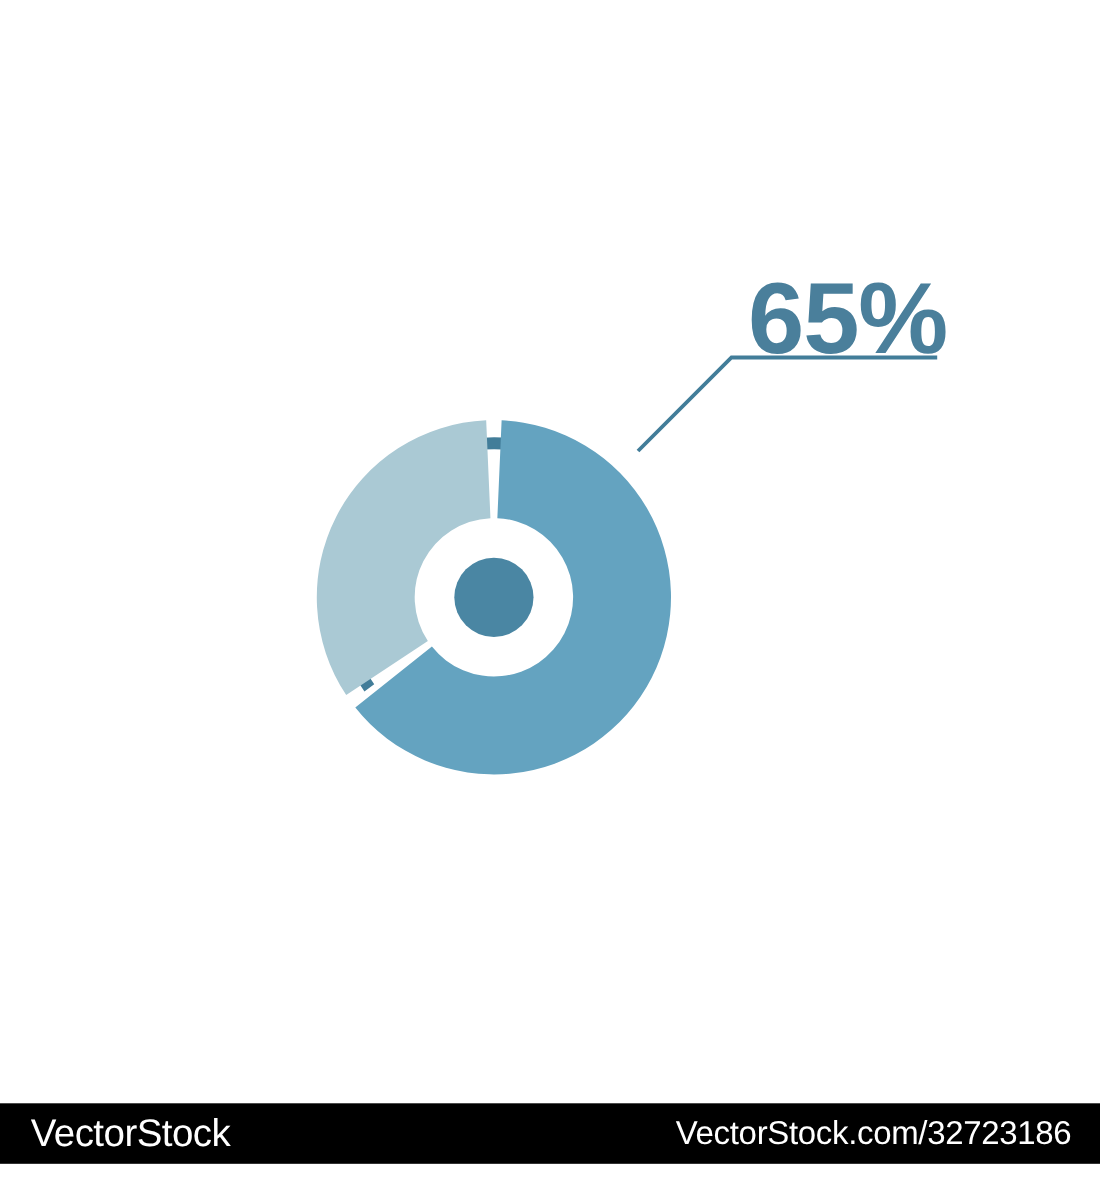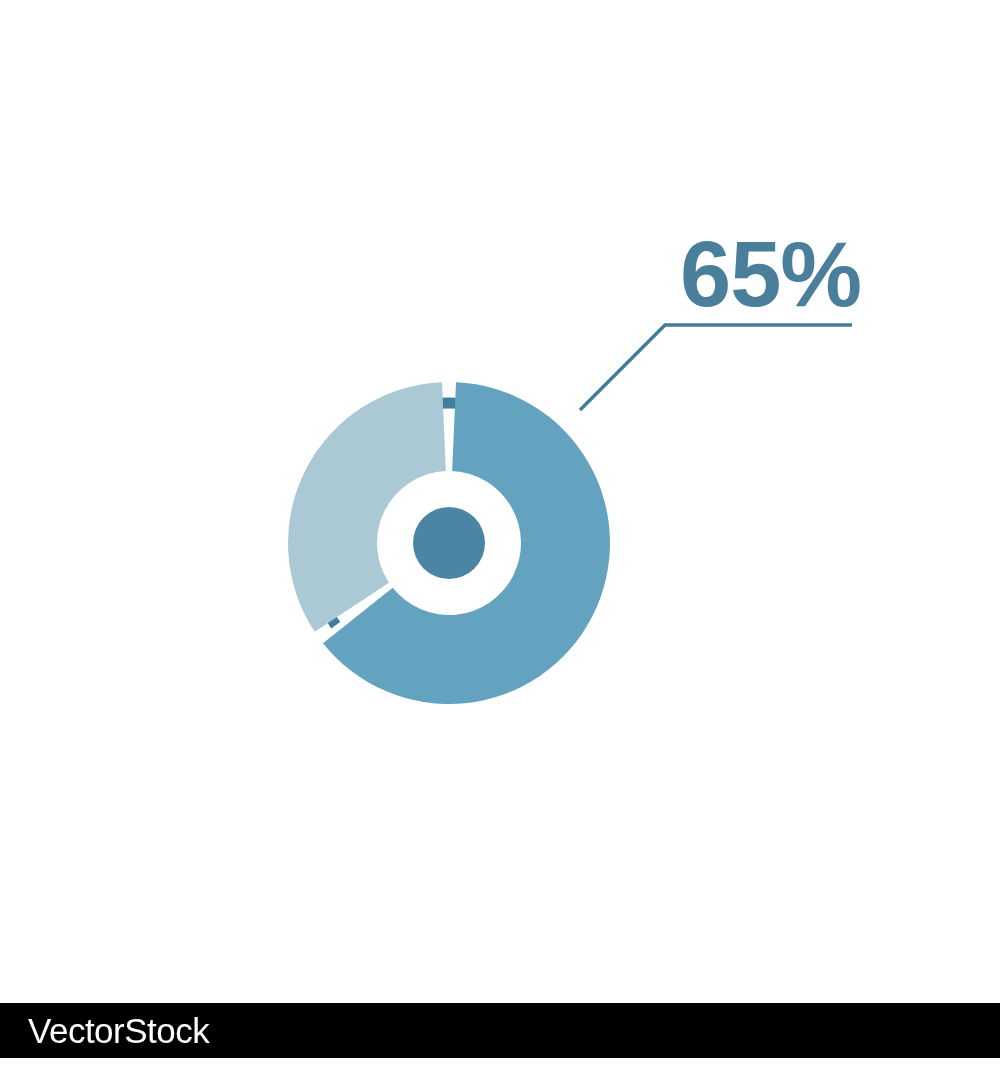--- a/index.html
+++ b/index.html
@@ -33,21 +33,21 @@
   }
   .chart-svg {
     position: absolute;
     left: 0;
     top: 0;
     display: block;
   }
   .pct-label {
     position: absolute;
     left: 680px;
-    top: 228px;
+    top: 244px;
     width: 200px;
     height: 92px;
     font-family: "Liberation Sans", sans-serif;
     font-size: 92px;
     font-weight: bold;
     line-height: 92px;
     letter-spacing: -1px;
     color: #4a7f9b;
     white-space: nowrap;
     user-select: none;
@@ -104,15 +104,16 @@
 
       <polyline points="580,410 665,325 852,325" fill="none" stroke="#427d99" stroke-width="3.5" stroke-linejoin="miter" stroke-linecap="butt"></polyline>
     </svg>
 
     <div class="pct-label" style="color: rgb(74, 127, 155);">65%</div>
 
   </div>
 
   <div class="footer-bar">
     <div class="footer-logo">VectorStock</div>
+    <div class="footer-url">VectorStock.com/32723186</div>
   </div>
 
 </div>
 
 </body></html>

